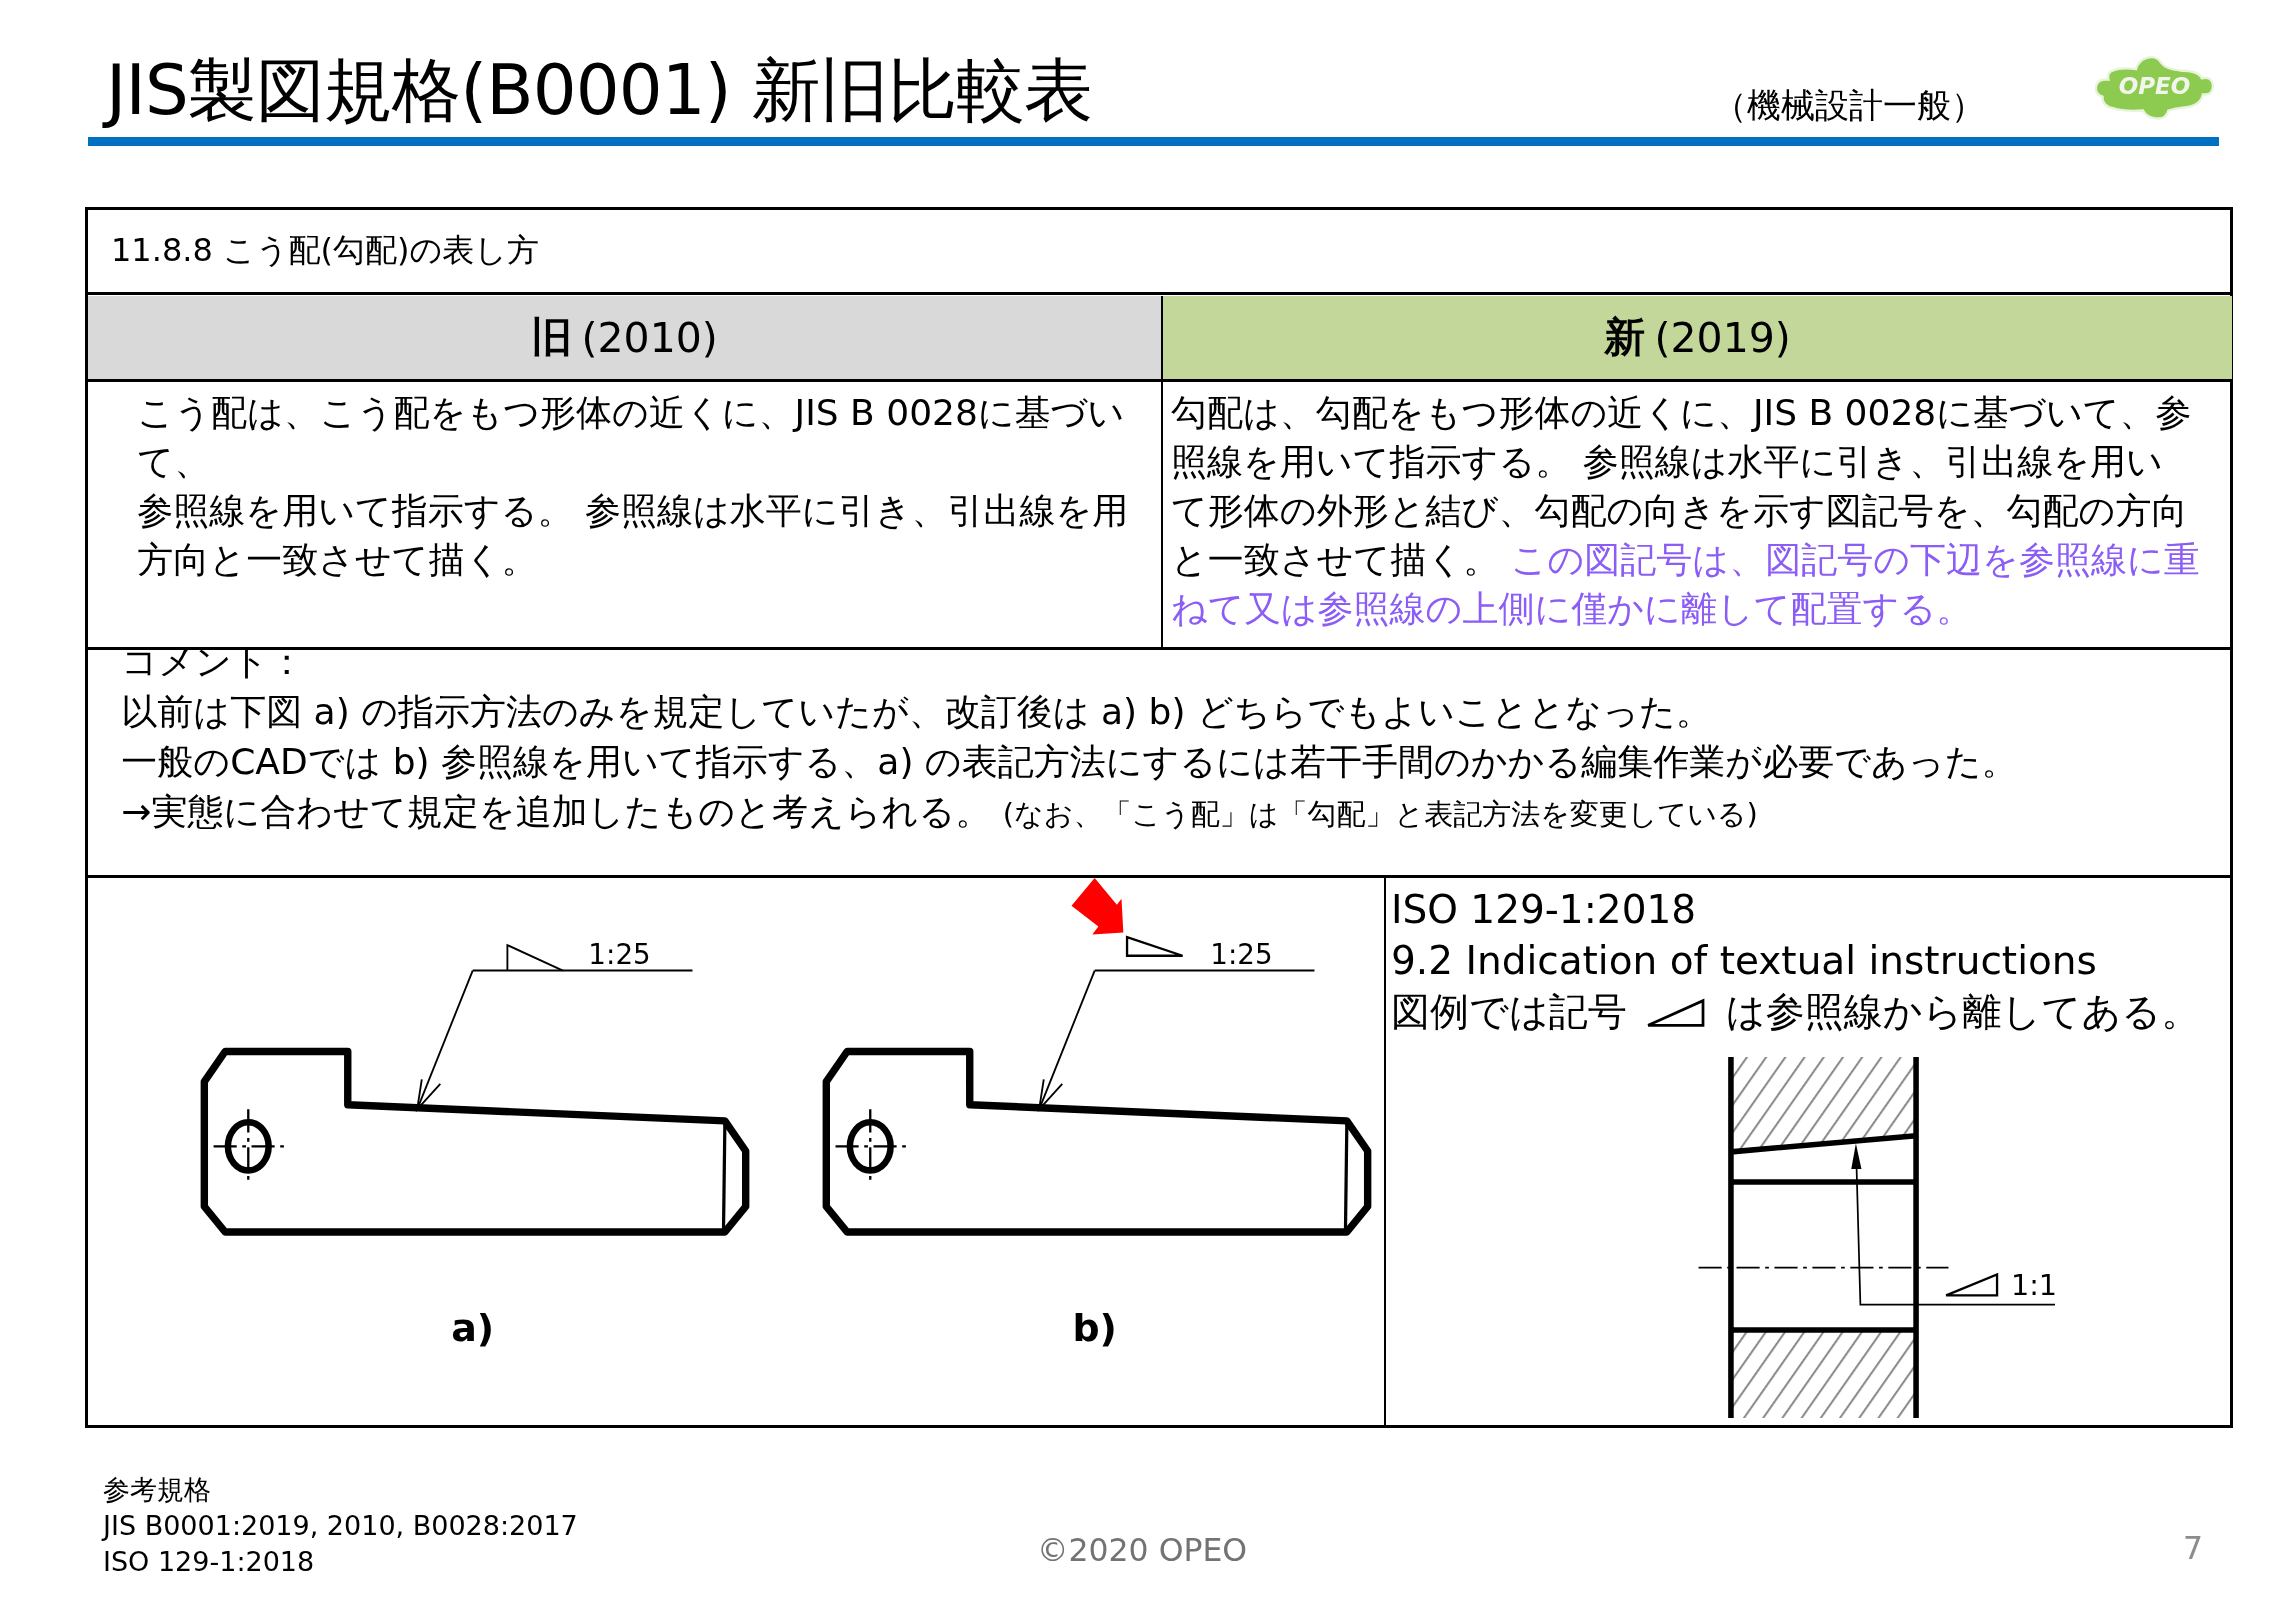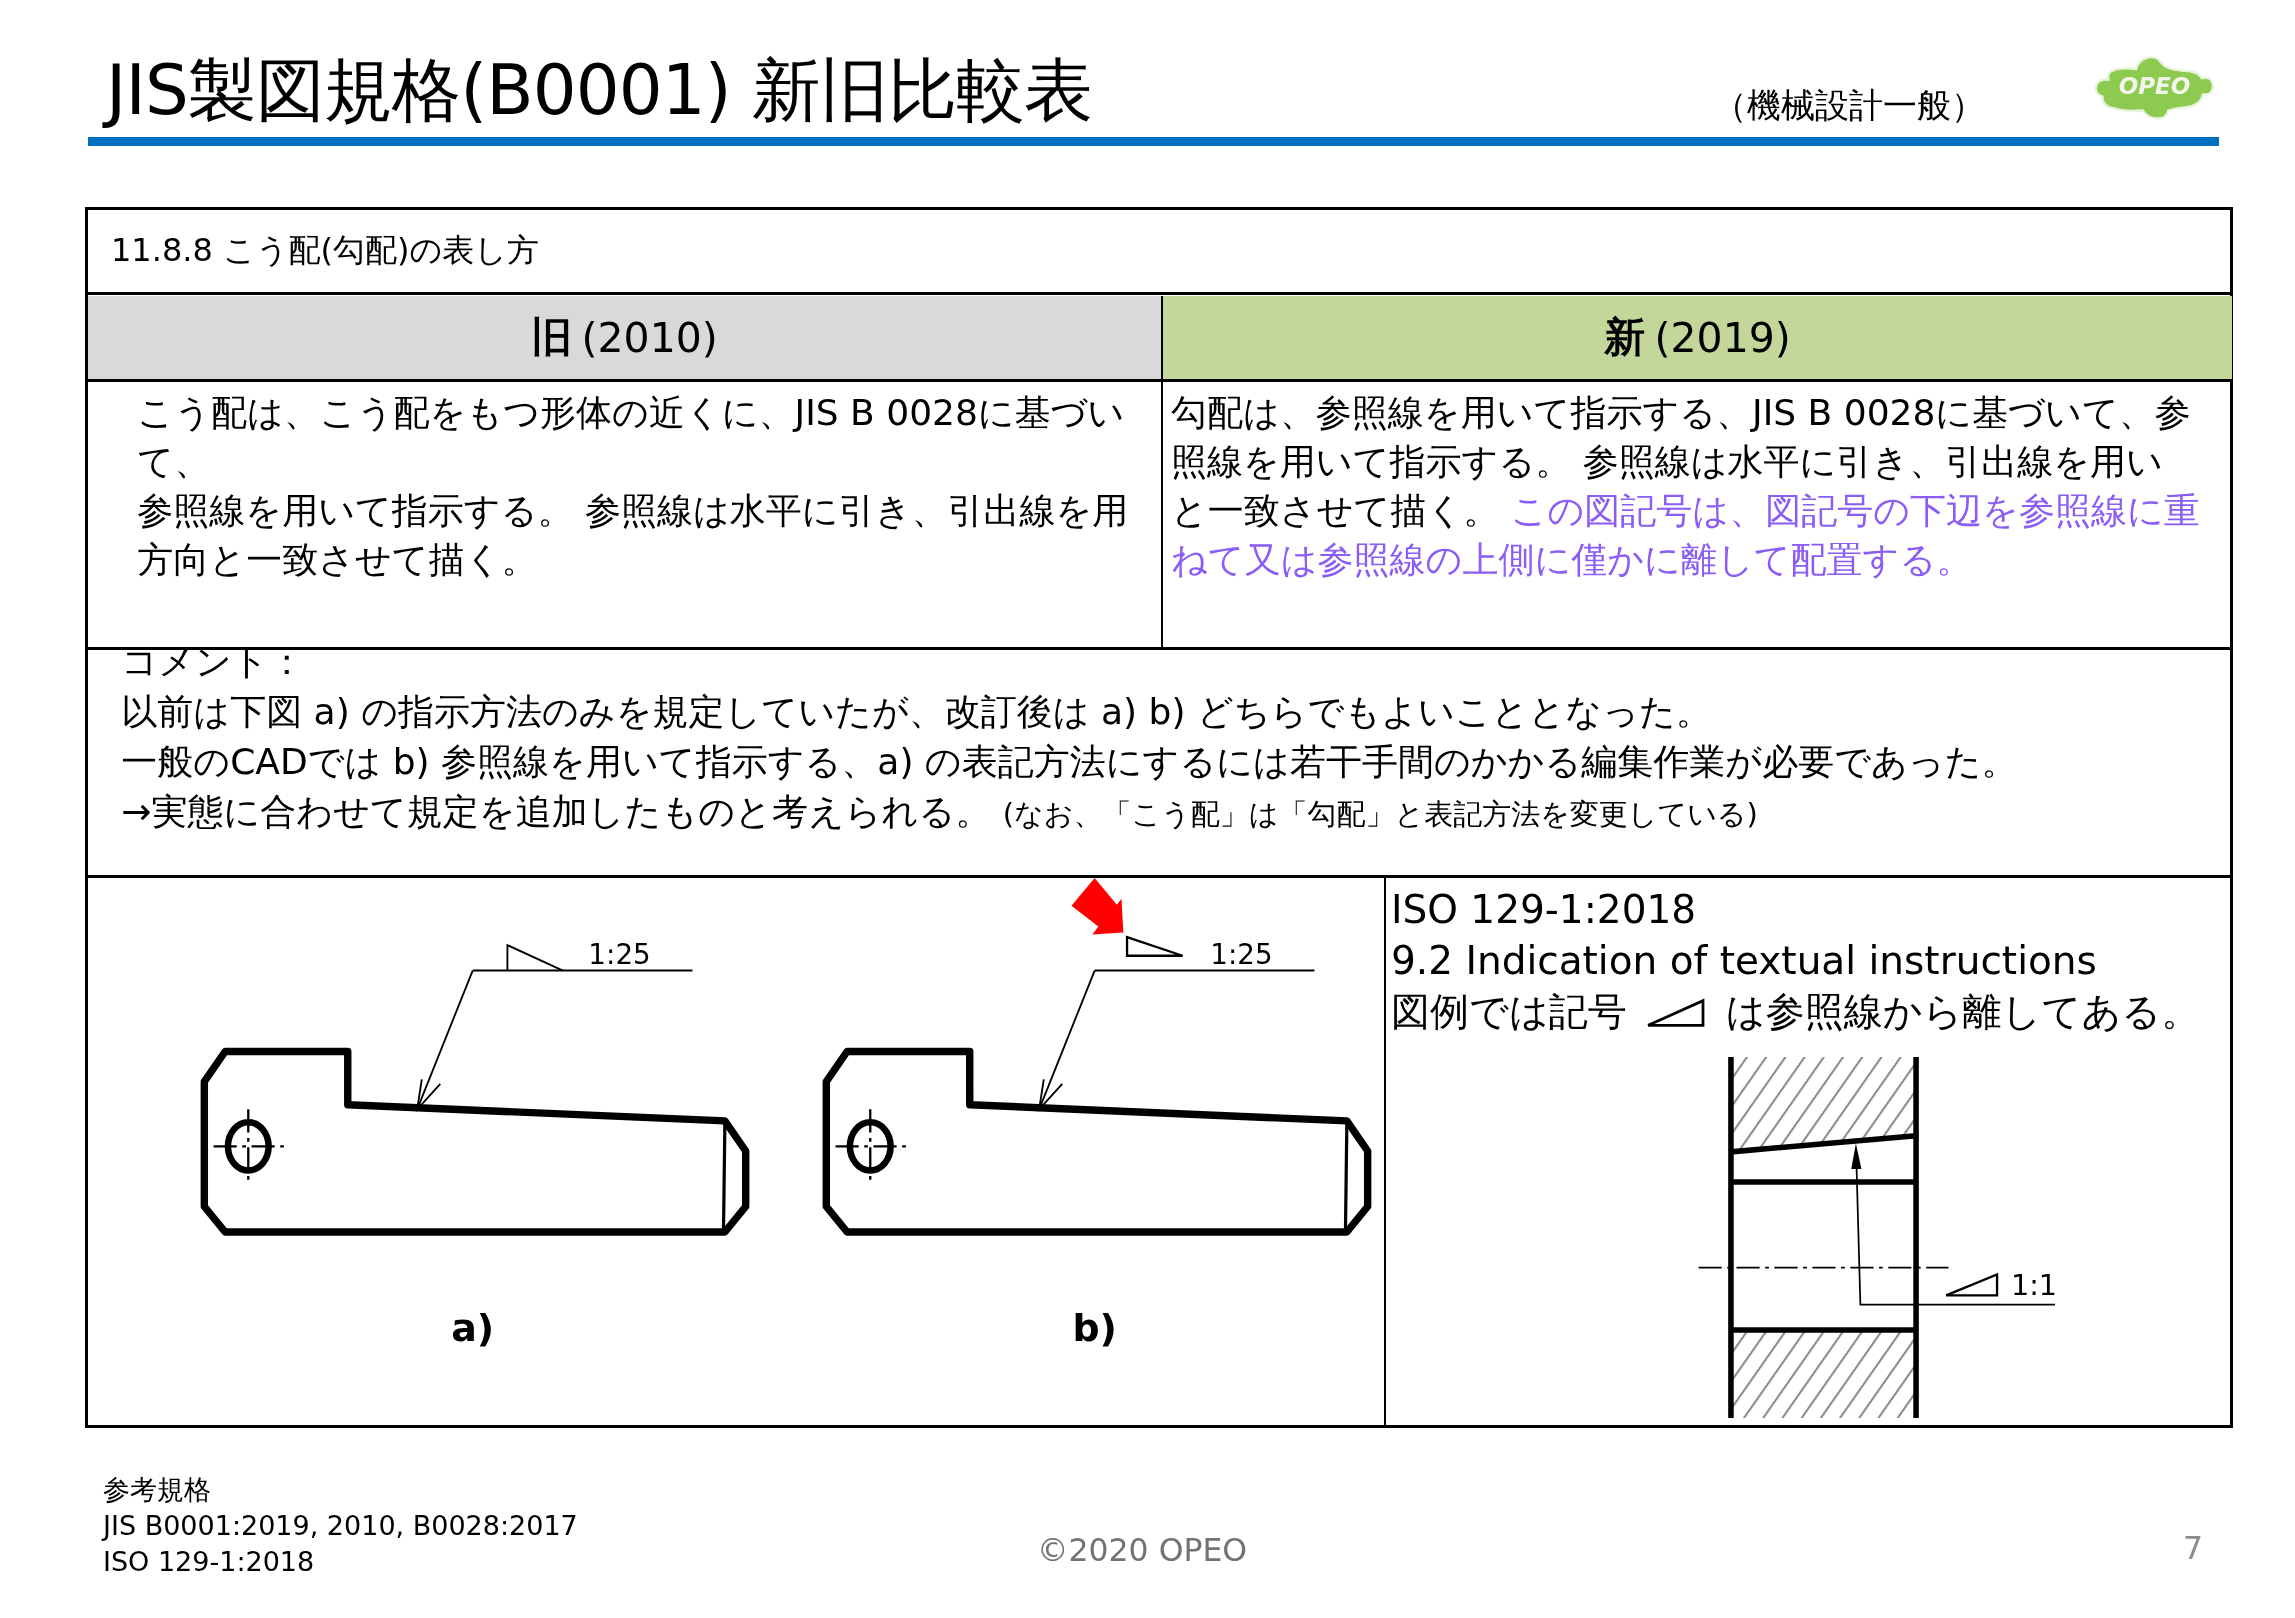--- a/index.html
+++ b/index.html
@@ -58,22 +58,23 @@
   </div>
   <div class="vline" style="left:1073px;top:86px;height:352px;"></div>
   <div class="hline" style="top:169px;"></div>
 
   <div class="cell txt txt-old">
     <div>こう配は、こう配をもつ形体の近くに、JIS B 0028に基づいて、</div>
     <div>参照線を用いて指示する。 参照線は水平に引き、引出線を用</div>
     <div>方向と一致させて描く。</div>
   </div>
   <div class="cell txt txt-new">
-    <div>勾配は、参照線を用いて指示する、JIS B 0028に基づいて、参</div>
+    <div>勾配は、勾配をもつ形体の近くに、JIS B 0028に基づいて、参</div>
     <div>照線を用いて指示する。 参照線は水平に引き、引出線を用い</div>
+    <div>て形体の外形と結び、勾配の向きを示す図記号を、勾配の方向</div>
     <div><span>と一致させて描く。 </span><span class="red">この図記号は、図記号の下辺を参照線に重</span></div>
     <div class="red">ねて又は参照線の上側に僅かに離して配置する。</div>
   </div>
   <div class="hline" style="top:437px;"></div>
 
   <div class="cell comment">
     <div>コメント：</div>
     <div>以前は下図 a) の指示方法のみを規定していたが、改訂後は a) b) どちらでもよいこととなった。</div>
     <div>一般のCADでは b) 参照線を用いて指示する、a) の表記方法にするには若干手間のかかる編集作業が必要であった。</div>
     <div><span>→実態に合わせて規定を追加したものと考えられる。</span> <span class="small">(なお、「こう配」は「勾配」と表記方法を変更している)</span></div>

